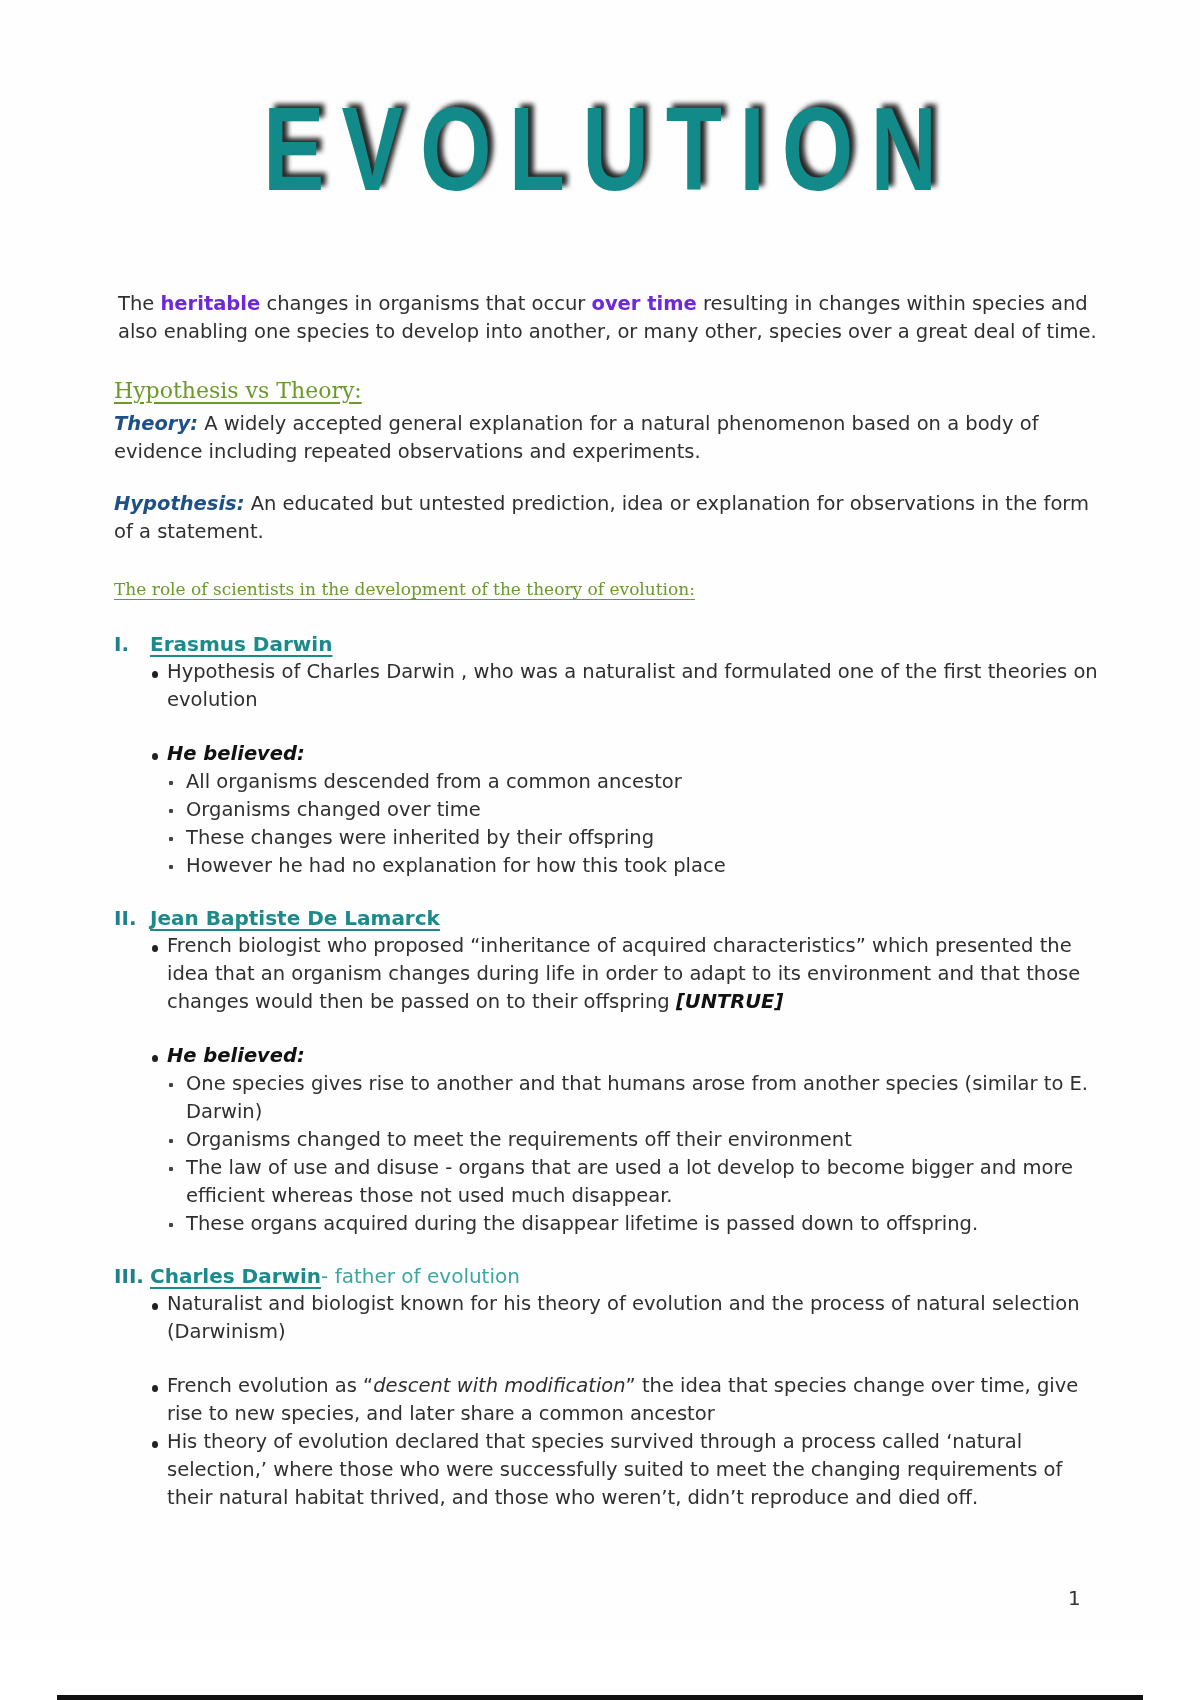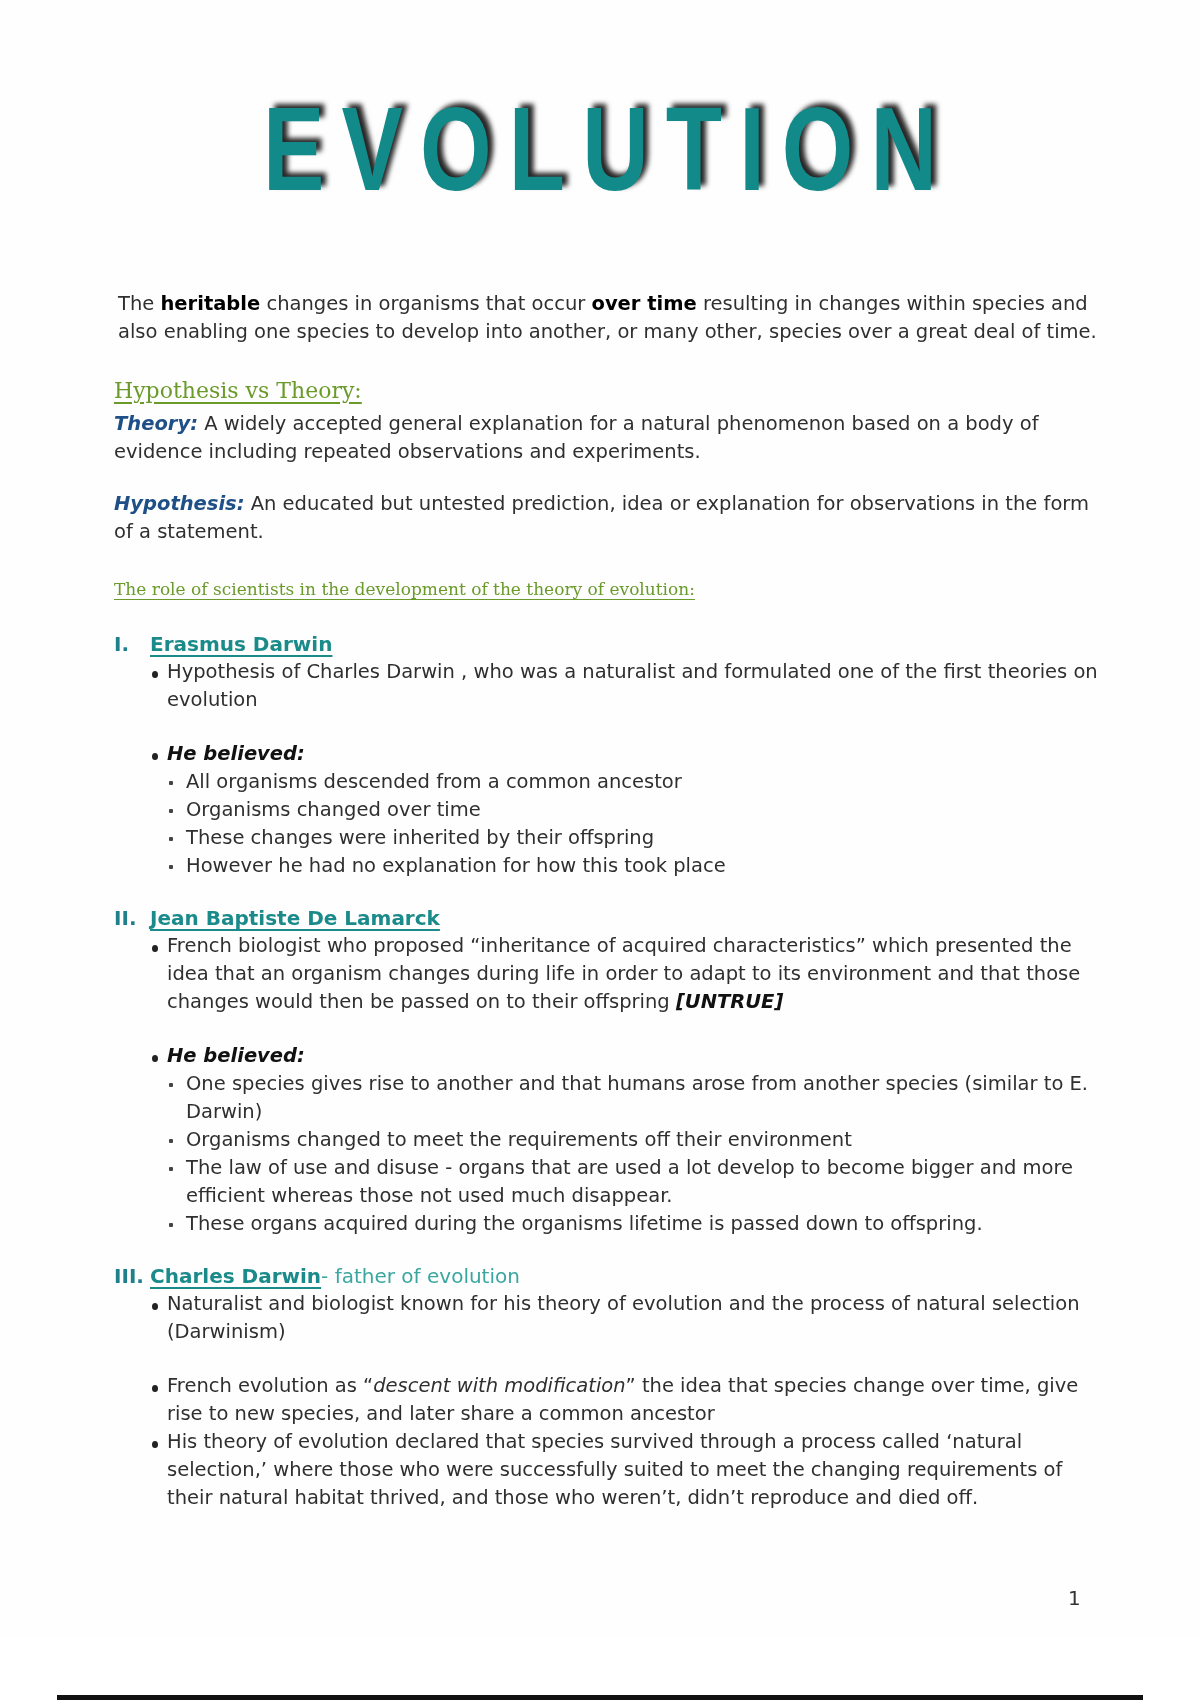--- a/index.html
+++ b/index.html
@@ -34,21 +34,21 @@
     }
     .content {
       position: absolute;
       left: 114px; top: 290px;
       width: 990px;
       font-size: 19.5px;
       line-height: 28px;
       color: #2f2f2f;
     }
     .intro { padding-left: 4px; }
-    .intro b { color: #000000; }
+    .intro b { color: #6d28d9; }
     .h2 {
       font-family: "DejaVu Serif", serif;
       color: #6a9a2a;
       text-decoration: underline;
       text-underline-offset: 4px;
       font-size: 22px;
       line-height: 30px;
     }
     .h2.big { font-size: 17px; }
     .term { color: #1e4f86; font-weight: bold; font-style: italic; }
@@ -152,21 +152,21 @@
       <ul class="b1">
         <li>
           <span>French biologist who proposed “inheritance of acquired characteristics”  which presented the idea that an organism changes during life in order to adapt to its environment and that those changes would then be passed on to their offspring </span><span class="untrue">[UNTRUE]</span>
         </li>
         <li style="margin-top:26px;">
           <span class="believed">He believed:</span>
           <ul class="b2" style="margin-left:0;">
             <li>One species gives rise to another and that humans arose from another species (similar to E. Darwin)</li>
             <li>Organisms changed to meet the requirements off their environment</li>
             <li>The law of use and disuse - organs that are used a lot develop to become bigger and more efficient whereas those not used much disappear.</li>
-            <li>These organs acquired during the organisms lifetime is passed down to offspring.</li>
+            <li>These organs acquired during the disappear lifetime is passed down to offspring.</li>
           </ul>
         </li>
       </ul>
     </div>
 
     <div style="margin-top:24px;">
       <div class="sci-head">
         <span class="numeral">III.</span>
         <span class="sci-name">Charles Darwin</span>
           <span class="sci-sub"> - father of evolution</span>

